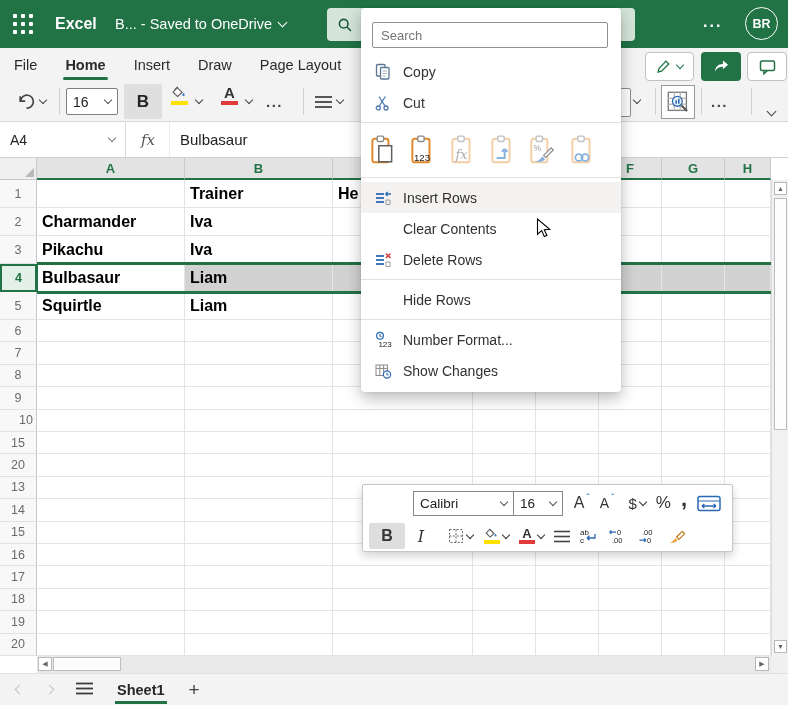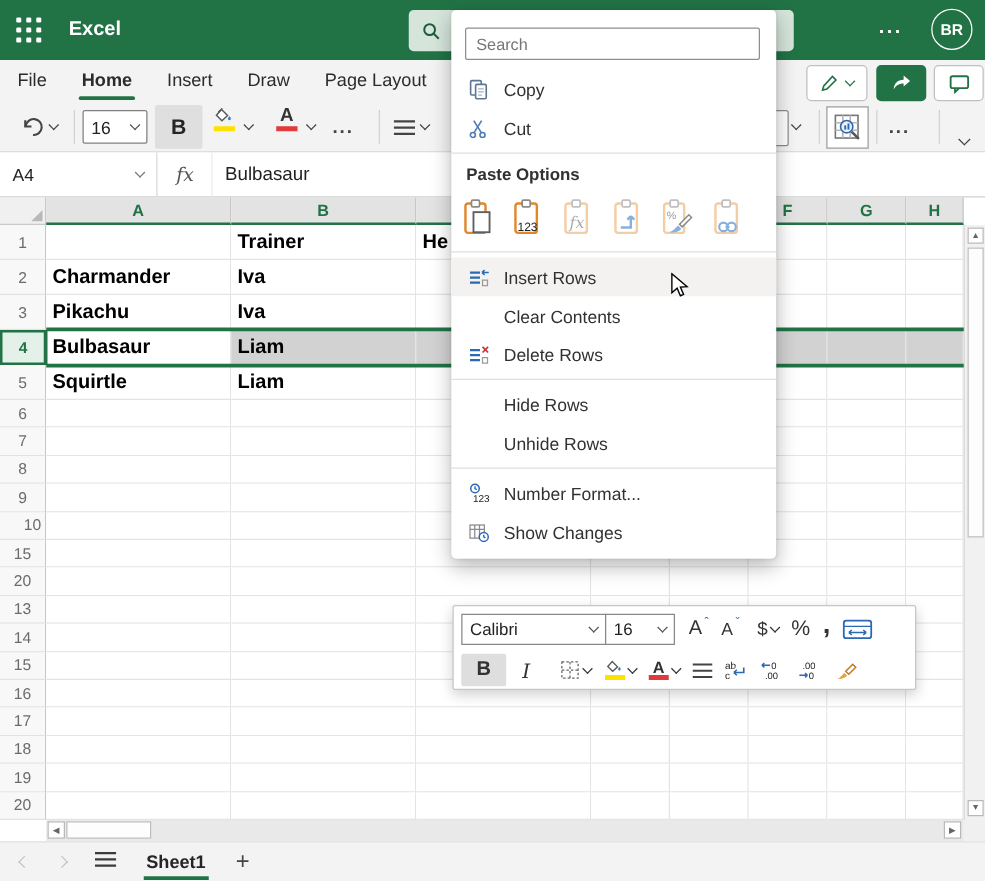--- a/index.html
+++ b/index.html
@@ -109,20 +109,24 @@
         <i></i>
         <i></i>
         <i></i>
         <i></i>
         <i></i>
         <i></i>
         <i></i>
         <i></i>
     </div>
     <div class="abs appname">Excel</div>
+    <div class="abs doctitle">
+      <span>B... - Saved to OneDrive</span>
+      <span class="chev"></span>
+    </div>
     <div class="abs searchpill">
       <svg width="16" height="16" viewBox="0 0 16 16">
         <circle cx="6.7" cy="6.7" r="4.3" fill="none" stroke="#1d5c38" stroke-width="1.6"></circle>
         <line x1="10" y1="10" x2="14" y2="14" stroke="#1d5c38" stroke-width="1.6"></line>
       </svg>
     </div>
     <div class="abs topmore">...</div>
     <div class="abs avatar">BR</div>
   </div>
 
@@ -573,21 +577,20 @@
                 <line x1="4" y1="1.5" x2="10.3" y2="11.5"></line>
                 <line x1="10.3" y1="1.5" x2="4" y2="11.5"></line>
                 <circle cx="3.3" cy="13" r="2"></circle>
                 <circle cx="11" cy="13" r="2"></circle>
               </g>
             </svg>
           </span>
           <span class="mi-label">Cut</span>
         </div>
         <div class="mi-div"></div>
-        <div class="mi-header">Paste Options</div>
         <div class="paste-row">
           <span class="paste-btn">
             <svg width="24" height="30" viewBox="0 0 22 28">
               <rect x="2" y="3.5" width="15" height="22" rx="2" fill="#fff" stroke="#e0872a" stroke-width="1.8"></rect>
               <rect x="6.5" y="1" width="6" height="5" rx="1" fill="#fff" stroke="#8a8a8a" stroke-width="1.3"></rect>
               <rect x="8" y="10" width="12" height="15" fill="#fff" stroke="#5f5f5f" stroke-width="1.4"></rect>
             </svg>
           </span>
           <span class="paste-btn">
             <svg width="24" height="30" viewBox="0 0 22 28">
@@ -662,24 +665,20 @@
               <path d="M11 1.5l4.5 4.5M15.5 1.5L11 6" stroke="#d13438" stroke-width="1.4" fill="none"></path>
             </svg>
           </span>
           <span class="mi-label">Delete Rows</span>
         </div>
         <div class="mi-div"></div>
         <div class="mi">
           <span class="mi-ic"></span>
           <span class="mi-label">Hide Rows</span>
         </div>
-        <div class="mi">
-          <span class="mi-ic"></span>
-          <span class="mi-label">Unhide Rows</span>
-        </div>
         <div class="mi-div"></div>
         <div class="mi">
           <span class="mi-ic">
             <svg width="17" height="17" viewBox="0 0 17 17">
               <circle cx="5" cy="4.8" r="3.4" fill="none" stroke="#2b69b5" stroke-width="1.2"></circle>
               <path d="M5 2.9v2l1.5.9" fill="none" stroke="#2b69b5" stroke-width="1.1"></path>
               <text x="3.4" y="15.5" font-size="8" fill="#222" font-family="Liberation Sans,sans-serif">123</text>
             </svg>
           </span>
           <span class="mi-label">Number Format...</span>
@@ -696,21 +695,21 @@
               <circle cx="12" cy="11.5" r="3.6" fill="#fff" stroke="#2b69b5" stroke-width="1.2"></circle>
               <path d="M12 9.7v1.8l1.3.8" fill="none" stroke="#2b69b5" stroke-width="1.1"></path>
             </svg>
           </span>
           <span class="mi-label">Show Changes</span>
         </div>
       </div>
   </div>
 
   <div class="abs minitb">
-    <div class="mtrow" style="margin-bottom:3px;">
+    <div class="mtrow" style="margin-bottom:3px;margin-left:44px;">
       <div class="combo" style="width:116px;">
         <span>Calibri</span>
         <span class="chev chev-sm" style="color:#555;"></span>
       </div>
       <div class="combo" style="width:56px;margin-left:-1px;">
         <span>16</span>
         <span class="chev chev-sm" style="color:#555;"></span>
       </div>
       <div class="mtbtn" style="margin-left:6px;">
         <span class="mt-sym" style="font-size:16px;">A</span>

